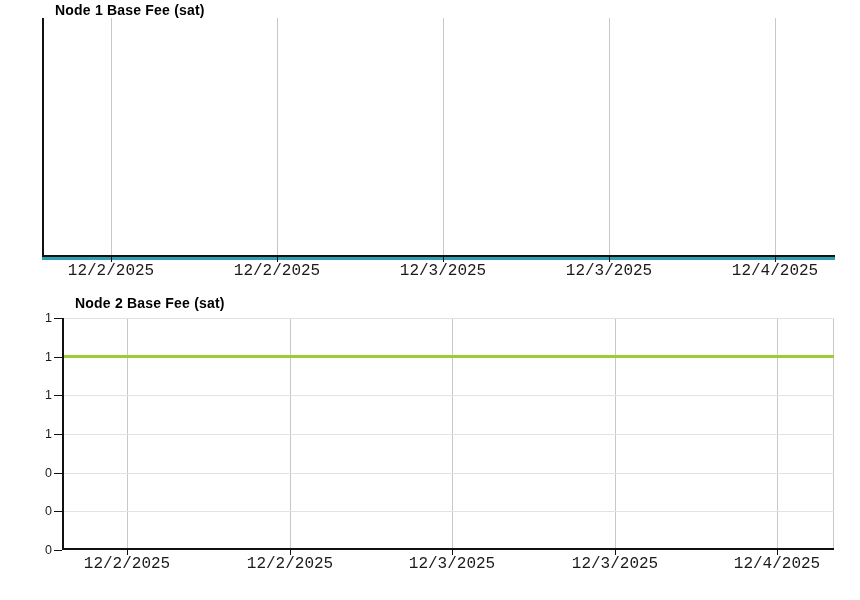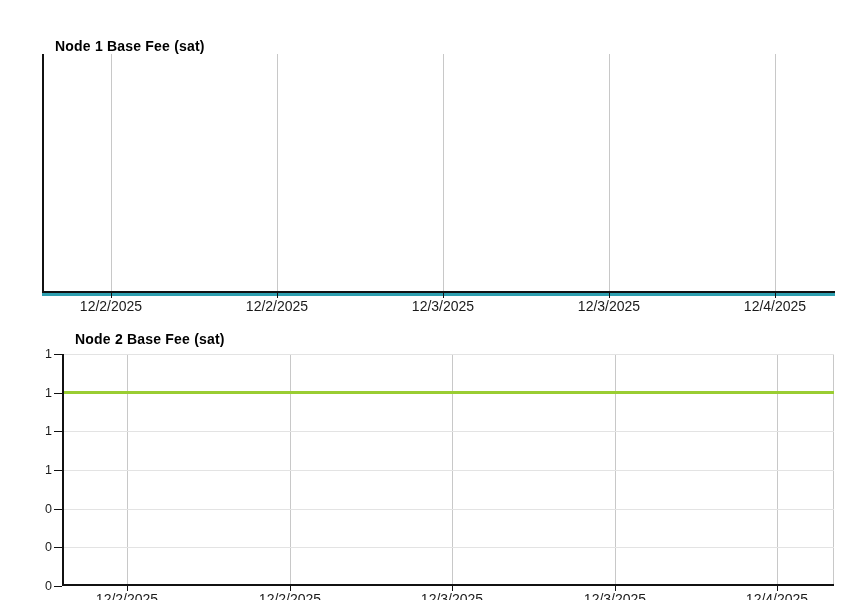--- a/index.html
+++ b/index.html
@@ -3,21 +3,21 @@
 <meta charset="utf-8">
 <style>
   html, body { margin: 0; padding: 0; }
   body {
     width: 860px; height: 600px;
     background: #ffffff;
     font-family: "Liberation Sans", sans-serif;
     position: relative;
     overflow: hidden;
   }
-  .chart { position: absolute; margin-top: 36px; }
+  .chart { position: absolute; }
   .chart-title {
     position: absolute;
     margin: 0;
     font-size: 14px;
     font-weight: 700;
     color: #000;
     white-space: nowrap;
     letter-spacing: 0.2px;
   }
   .plot {
@@ -44,23 +44,24 @@
     position: absolute; top: 100%; width: 1px; height: 5px;
     z-index: 3;
   }
   .y-tick {
     position: absolute; left: -8px; width: 8px; height: 1px;
     z-index: 3;
   }
   .x-tick-label {
     position: absolute; top: calc(100% + 5px);
     transform: translateX(-50%);
-    font-size: 14px;
+    font-size: 16px;
     color: #1a1a1a;
     white-space: nowrap;
+    font-family: Liberation Mono, monospace;
   }
   .y-tick-label {
     position: absolute; left: -28px; width: 18px;
     text-align: right;
     font-size: 12.5px;
     color: #1a1a1a;
     line-height: 16px; height: 16px;
   }
   .series-line {
     position: absolute; left: 0; right: 0;

